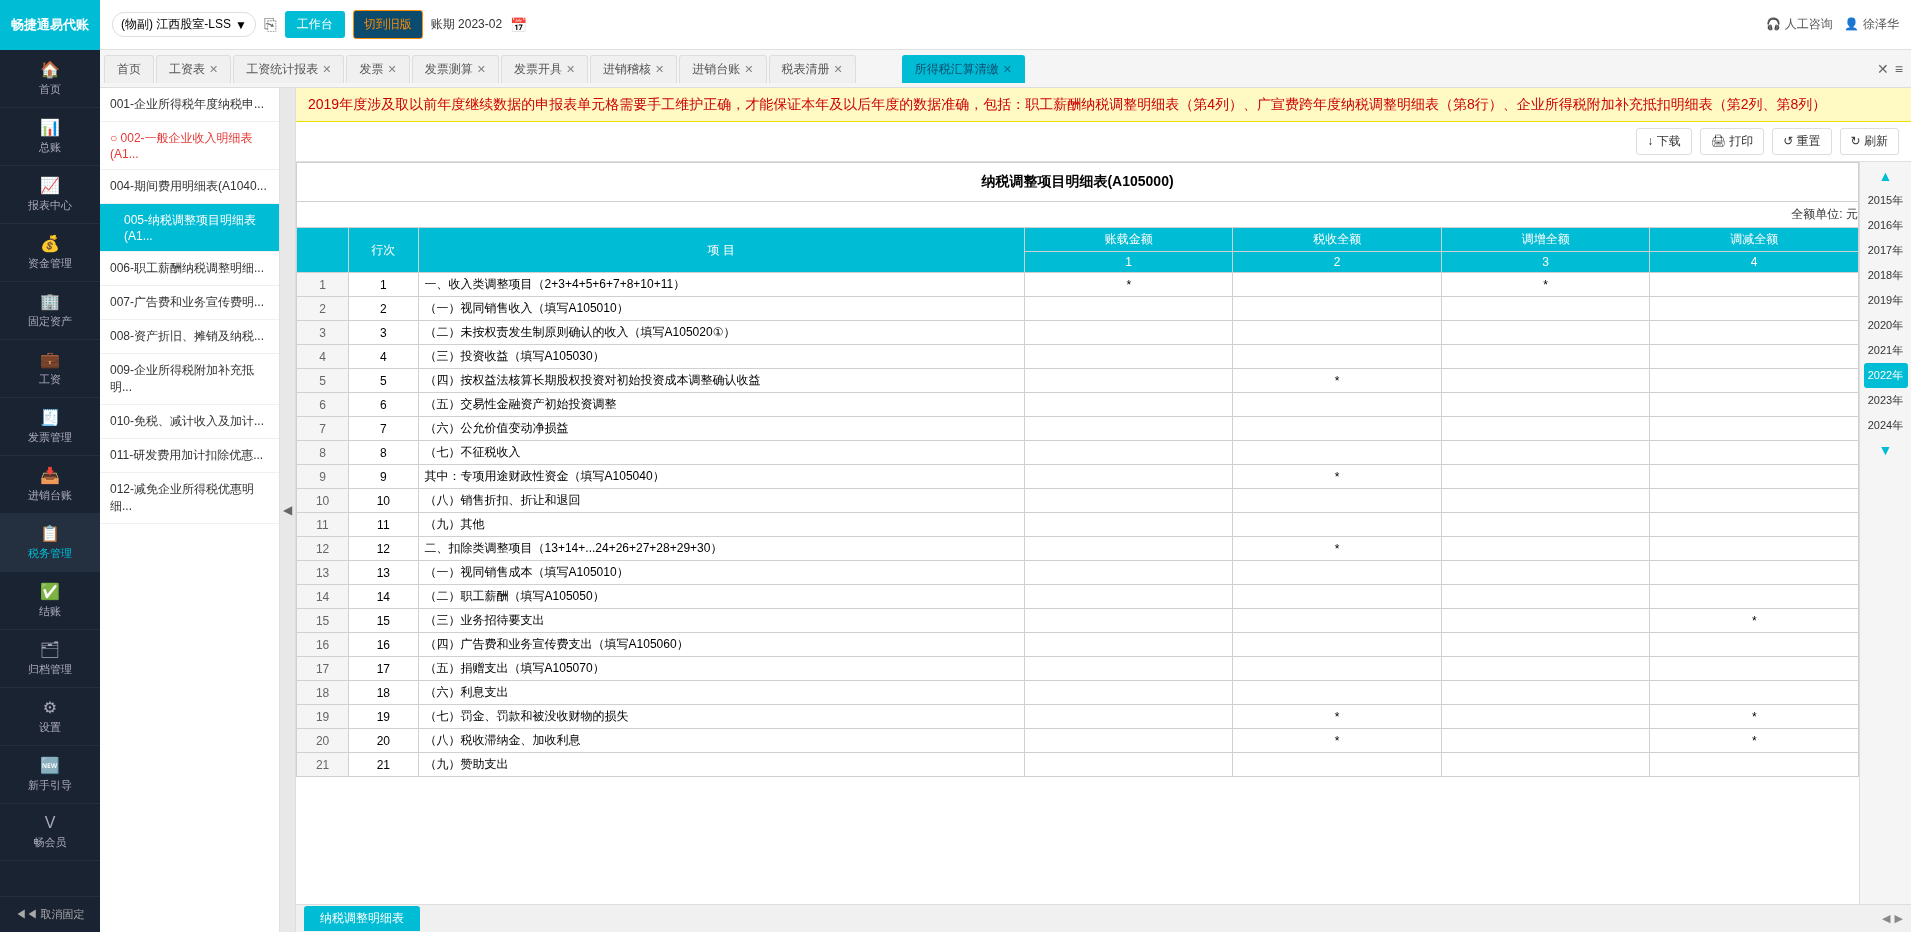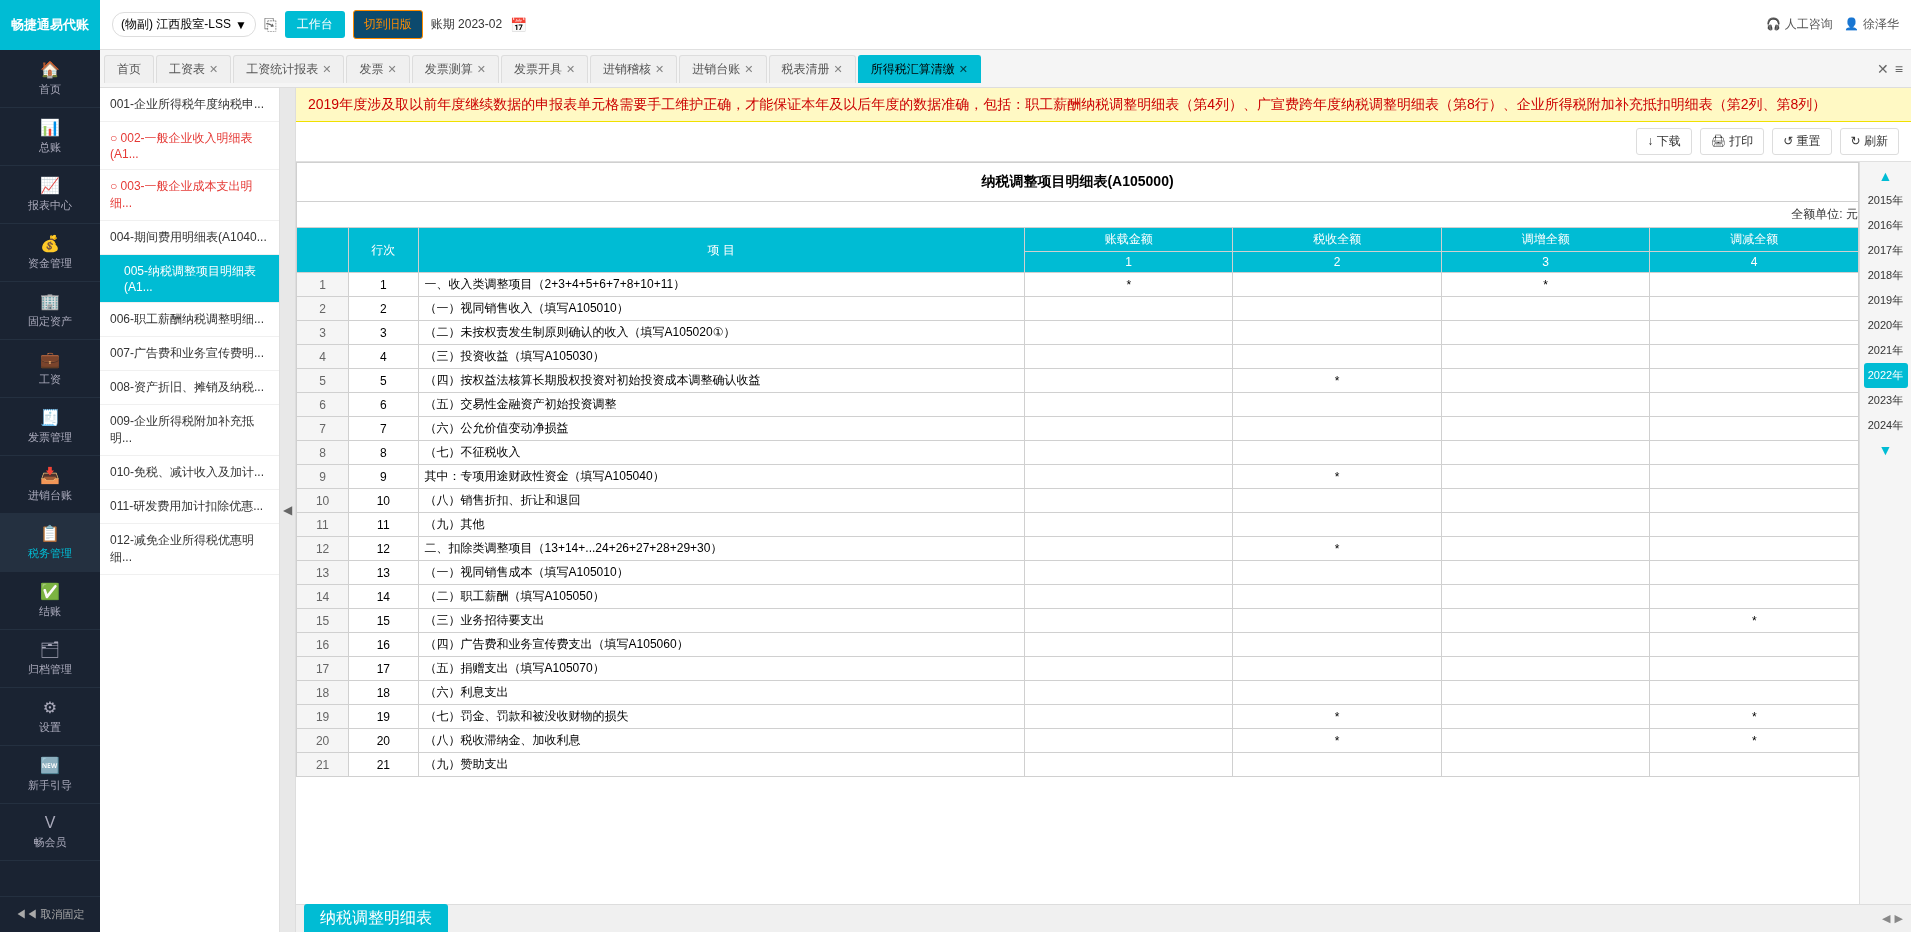--- a/index.html
+++ b/index.html
@@ -20,21 +20,21 @@
     
     .top-header { height: 50px; background: white; display: flex; align-items: center; padding: 0 12px; border-bottom: 1px solid #e0e0e0; gap: 8px; }
     .company-selector { display: flex; align-items: center; border: 1px solid #ddd; border-radius: 12px; padding: 3px 8px; font-size: 12px; cursor: pointer; gap: 4px; }
     .btn-workbench { background: #00bcd4; color: white; border: none; border-radius: 3px; padding: 5px 12px; cursor: pointer; font-size: 12px; }
     .btn-old { border: 1px solid #ff8c00; color: #ff8c00; background: #0c4a6e; border-radius: 3px; padding: 5px 10px; cursor: pointer; font-size: 12px; }
     .header-right { margin-left: auto; display: flex; align-items: center; gap: 12px; font-size: 12px; color: #555; }
 
     
     .tab-bar { height: 38px; background: #f5f5f5; display: flex; align-items: center; border-bottom: 1px solid #ddd; overflow-x: auto; padding: 0 4px; gap: 2px; }
     .tab { display: flex; align-items: center; padding: 5px 12px; font-size: 12px; cursor: pointer; border: 1px solid #ddd; border-bottom: none; border-radius: 3px 3px 0 0; background: #f0f0f0; color: #555; white-space: nowrap; gap: 4px; }
-    .tab.active { background: #00bcd4; color: #000000; border-color: #00bcd4; }
+    .tab.active { background: #00bcd4; color: #0c4a6e; border-color: #00bcd4; margin-left: 44px; }
     .tab-close { font-size: 11px; opacity: 0.7; }
     .tab-bar-actions { margin-left: auto; display: flex; align-items: center; gap: 6px; padding-right: 4px; }
     .tab-bar-action { font-size: 14px; cursor: pointer; color: #666; }
 
     
     .content { flex: 1; display: flex; overflow: hidden; }
 
     
     .left-list { width: 180px; background: white; border-right: 1px solid #e0e0e0; overflow-y: auto; flex-shrink: 0; }
     .list-item { padding: 8px 10px; font-size: 12px; cursor: pointer; border-bottom: 1px solid #f0f0f0; color: #333; }
@@ -74,21 +74,21 @@
     .col-hang { width: 40px; text-align: center; }
     .col-item { min-width: 260px; }
     .col-data { width: 120px; text-align: center; }
     .title-row td { text-align: center; font-size: 14px; font-weight: bold; background: white !important; }
     .unit-row td { text-align: right; font-size: 12px; color: #333; background: white !important; }
     .header-row th { background: #00bcd4 !important; color: white; text-align: center; }
     .sub-header-row th { background: #00bcd4 !important; color: white; text-align: center; }
 
     
     .bottom-tab-bar { height: 28px; background: #f0f0f0; border-top: 1px solid #ddd; display: flex; align-items: center; padding: 0 8px; }
-    .bottom-tab { padding: 4px 16px; background: #00bcd4; color: white; font-size: 16px; border-radius: 3px 3px 0 0; cursor: pointer; }
+    .bottom-tab { padding: 4px 16px; background: #00bcd4; color: white; font-size: 12px; border-radius: 3px 3px 0 0; cursor: pointer; }
 
     
     .bottom-scroll { display: flex; align-items: center; gap: 4px; margin-left: auto; font-size: 11px; color: #888; }
   </style>
 </head>
 <body>
 
 <div class="sidebar">
   <div class="sidebar-logo">畅捷通易代账</div>
   <div class="sidebar-nav">
@@ -222,21 +222,20 @@
       <span class="tab-bar-action">✕</span>
       <span class="tab-bar-action">≡</span>
     </div>
   </div>
 
   <div class="content">
 
     <div class="left-list">
       <div class="list-item">001-企业所得税年度纳税申...</div>
       <div class="list-item error">002-一般企业收入明细表(A1...</div>
-      <div class="list-item error">003-一般企业成本支出明细...</div>
       <div class="list-item">004-期间费用明细表(A1040...</div>
       <div class="list-item active">005-纳税调整项目明细表(A1...</div>
       <div class="list-item">006-职工薪酬纳税调整明细...</div>
       <div class="list-item">007-广告费和业务宣传费明...</div>
       <div class="list-item">008-资产折旧、摊销及纳税...</div>
       <div class="list-item">009-企业所得税附加补充抵明...</div>
       <div class="list-item">010-免税、减计收入及加计...</div>
       <div class="list-item">011-研发费用加计扣除优惠...</div>
       <div class="list-item">012-减免企业所得税优惠明细...</div>
     </div>

